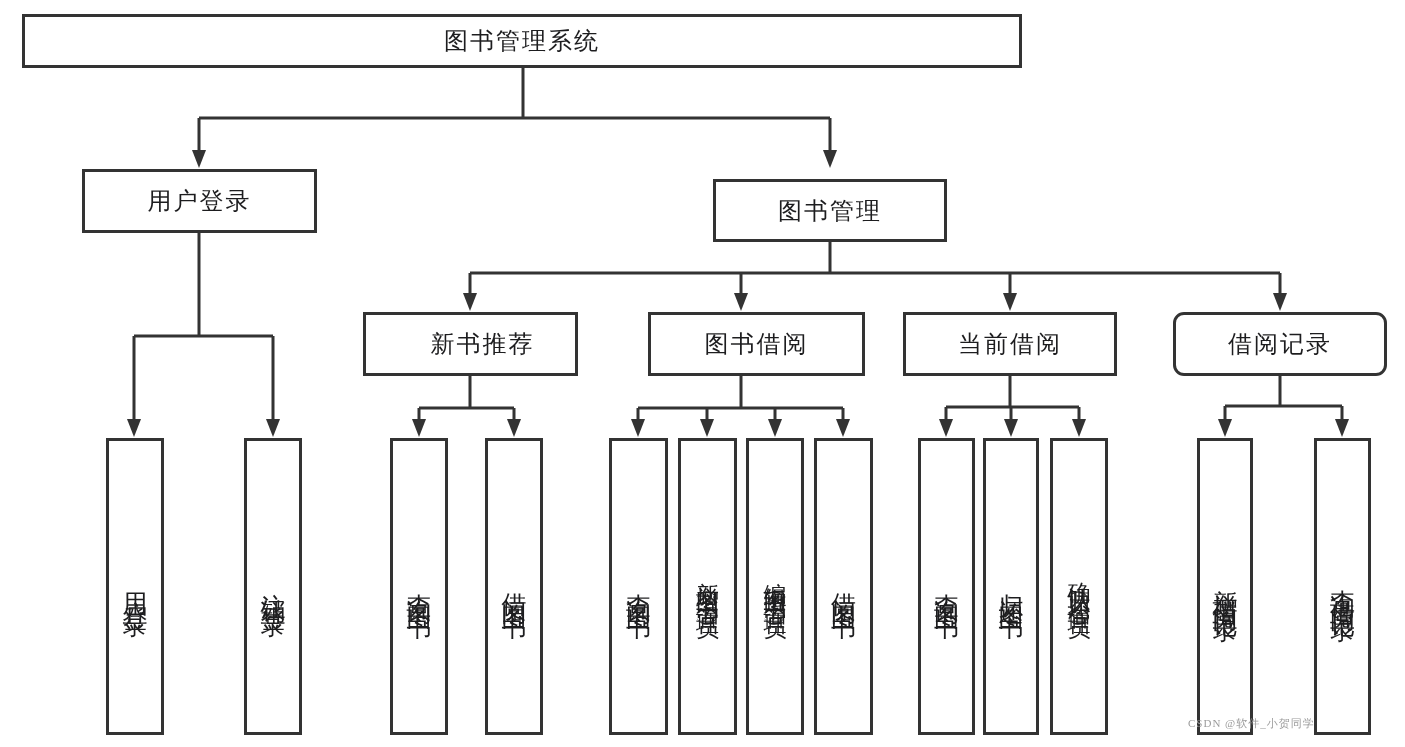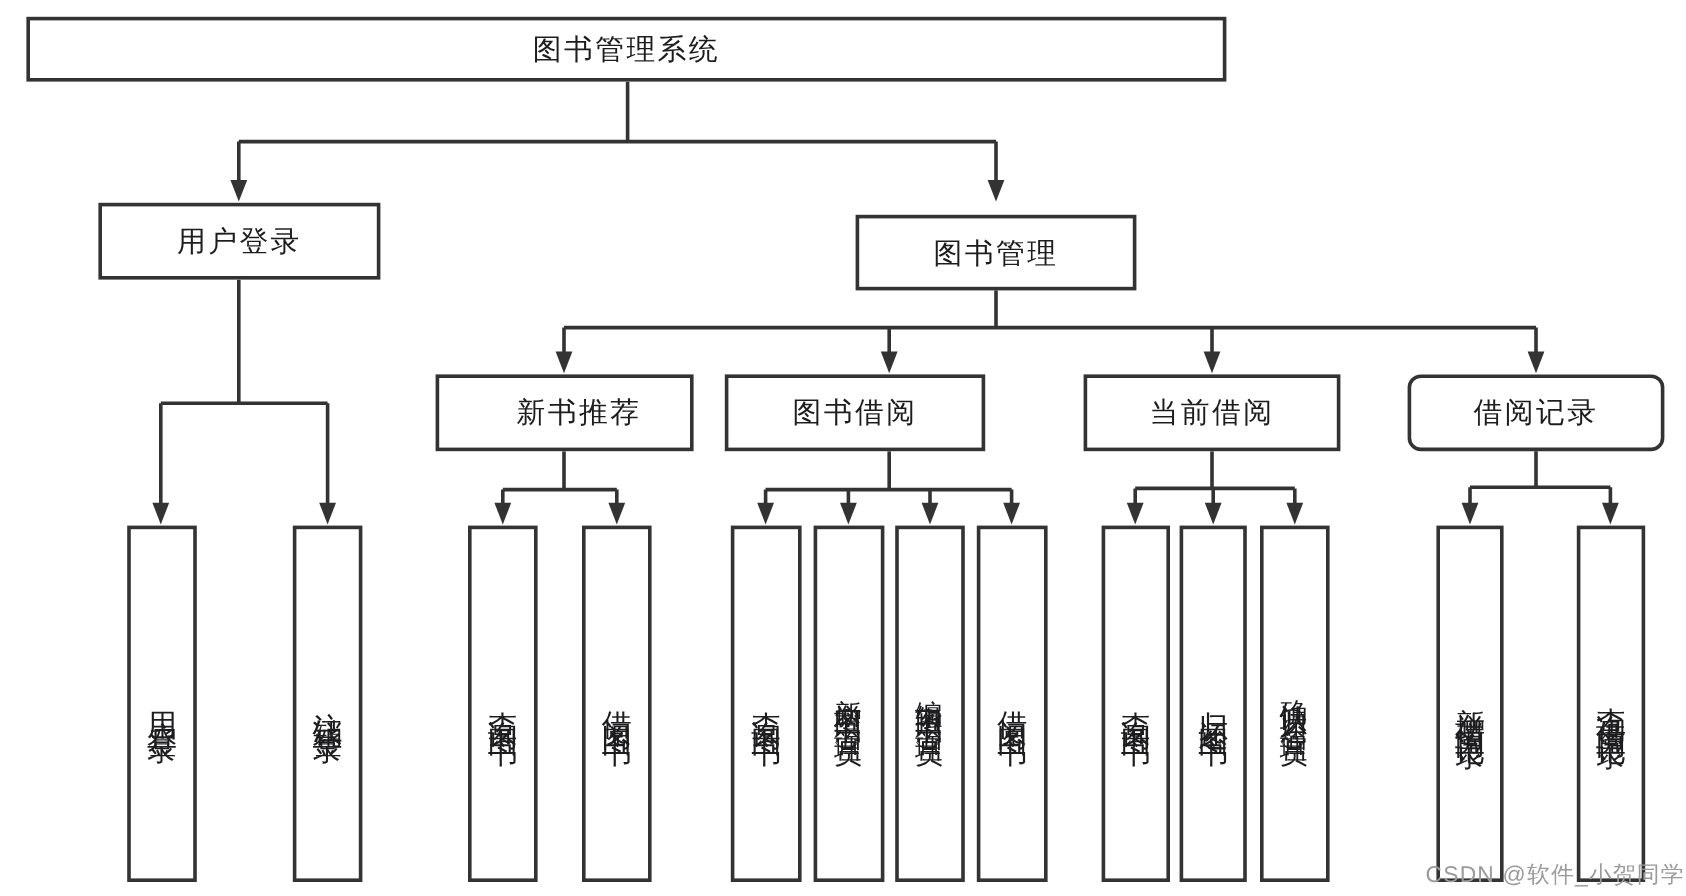--- a/index.html
+++ b/index.html
@@ -7,20 +7,21 @@
     padding: 0;
     background: #ffffff;
     font-family: "Liberation Sans", "DejaVu Sans", sans-serif;
   }
   .stage {
     position: relative;
     width: 1405px;
     height: 747px;
     background: #ffffff;
     overflow: hidden;
+    font-family: Liberation Serif, serif;
   }
   .connectors {
     position: absolute;
     left: 0;
     top: 0;
     pointer-events: none;
   }
   .hnode {
     position: absolute;
     box-sizing: border-box;
@@ -53,21 +54,21 @@
     white-space: nowrap;
     font-size: 25px;
     letter-spacing: 7px;
     color: #1d1d1f;
     max-height: 288px;
   }
   .watermark {
     position: absolute;
     left: 1188px;
     top: 716px;
-    font-size: 19px;
+    font-size: 11px;
     letter-spacing: 1px;
     color: #9b9b9b;
     z-index: 3;
     white-space: nowrap;
   }
 </style>
 </head>
 <body>
 
 <div class="stage">
@@ -104,21 +105,21 @@
       <polygon points="1335,419 1349,419 1342,437"></polygon>
     </g>
   </svg>
 
   <div class="hnode" style="left:22px; top:14px; width:1000px; height:54px;">图书管理系统</div>
 
   <div class="hnode" style="left:82px; top:169px; width:235px; height:64px;">用户登录</div>
   <div class="hnode" style="left:713px; top:179px; width:234px; height:63px;">图书管理</div>
 
   <div class="hnode" style="left:363px; top:312px; width:215px; height:64px;padding-left:24px;">新书推荐</div>
-  <div class="hnode" style="left:604px; top:312px; width:217px; height:64px;">图书借阅</div>
+  <div class="hnode" style="left:648px; top:312px; width:217px; height:64px;">图书借阅</div>
   <div class="hnode" style="left:903px; top:312px; width:214px; height:64px;">当前借阅</div>
   <div class="hnode" style="left:1173px; top:312px; width:214px; height:64px;border-radius:11px;">借阅记录</div>
 
   <div class="leaf" style="left:106px;">
     <span class="vtext">用户登录</span>
   </div>
   <div class="leaf" style="left:244px;">
     <span class="vtext">注销登录</span>
   </div>
   <div class="leaf" style="left:390px;">

